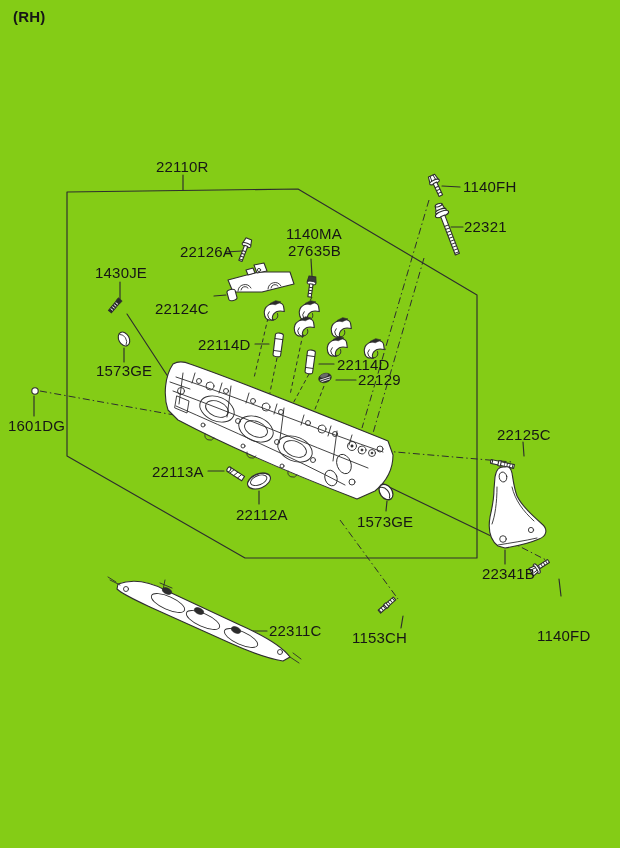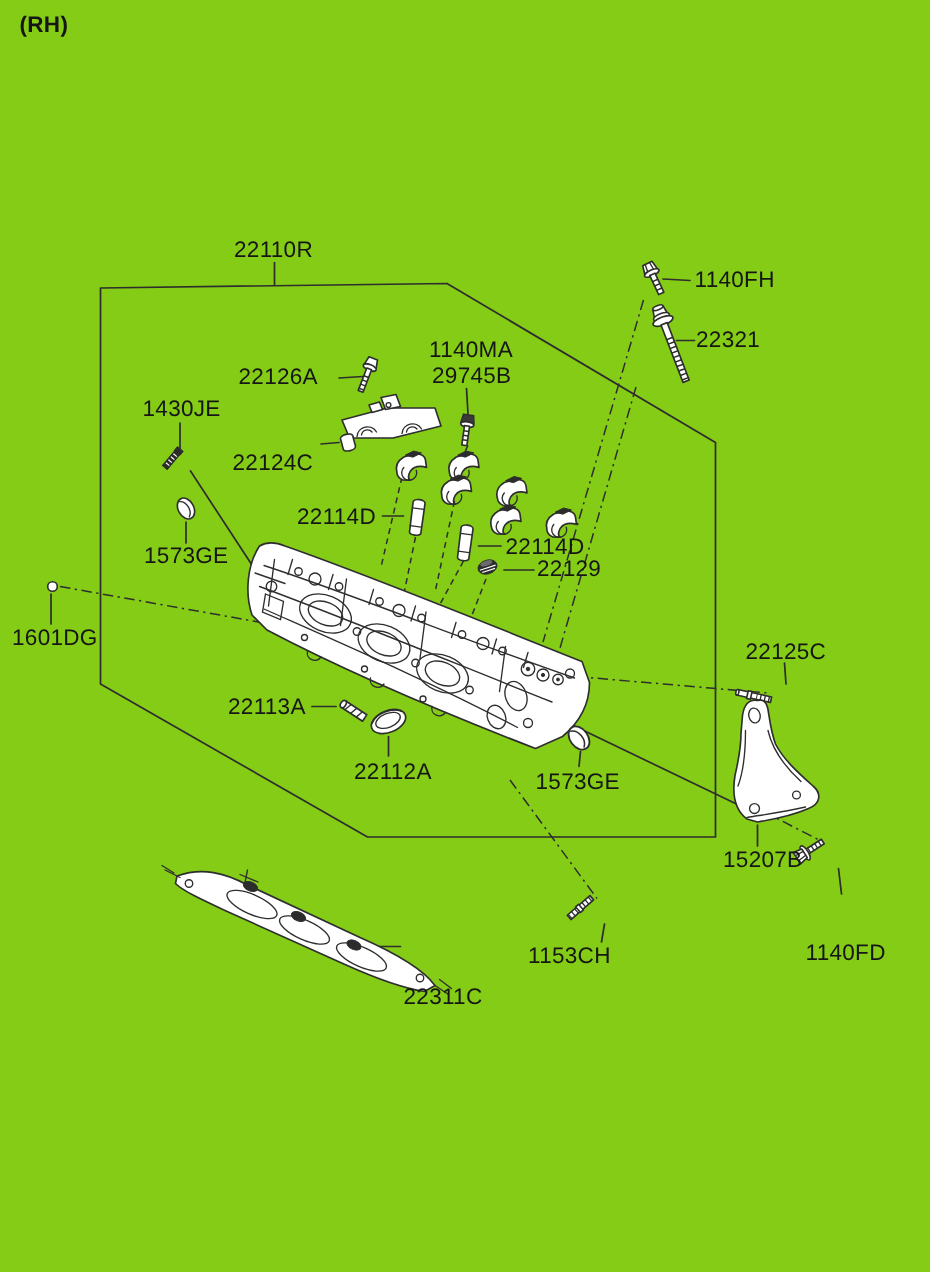--- a/index.html
+++ b/index.html
@@ -287,32 +287,32 @@
     <path class="thin" d="M160,583 L172,588 M165,580 L163,590"></path>
     <circle class="thin" cx="126" cy="589" r="2.5"></circle>
     <circle class="thin" cx="280" cy="652" r="2.5"></circle>
   </g>
 </svg>
 
 <div class="lbl rh" style="left:13px;top:8px">(RH)</div>
 <div class="lbl" style="left:156px;top:158px">22110R</div>
 <div class="lbl" style="left:463px;top:178px">1140FH</div>
 <div class="lbl" style="left:464px;top:218px">22321</div>
-<div class="lbl" style="left:159px;top:243px">22126A</div>
+<div class="lbl" style="left:180px;top:243px">22126A</div>
 <div class="lbl" style="left:286px;top:225px">1140MA</div>
-<div class="lbl" style="left:288px;top:242px">29745B</div>
+<div class="lbl" style="left:288px;top:242px">27635B</div>
 <div class="lbl" style="left:95px;top:264px">1430JE</div>
 <div class="lbl" style="left:155px;top:300px">22124C</div>
 <div class="lbl" style="left:198px;top:336px">22114D</div>
 <div class="lbl" style="left:337px;top:356px">22114D</div>
 <div class="lbl" style="left:358px;top:371px">22129</div>
 <div class="lbl" style="left:96px;top:362px">1573GE</div>
 <div class="lbl" style="left:8px;top:417px">1601DG</div>
 <div class="lbl" style="left:152px;top:463px">22113A</div>
 <div class="lbl" style="left:236px;top:506px">22112A</div>
 <div class="lbl" style="left:357px;top:513px">1573GE</div>
 <div class="lbl" style="left:497px;top:426px">22125C</div>
-<div class="lbl" style="left:482px;top:565px">15207B</div>
+<div class="lbl" style="left:482px;top:565px">22341B</div>
 <div class="lbl" style="left:537px;top:627px">1140FD</div>
-<div class="lbl" style="left:269px;top:656px">22311C</div>
+<div class="lbl" style="left:269px;top:622px">22311C</div>
 <div class="lbl" style="left:352px;top:629px">1153CH</div>
 
 </div>
 
 </body></html>

